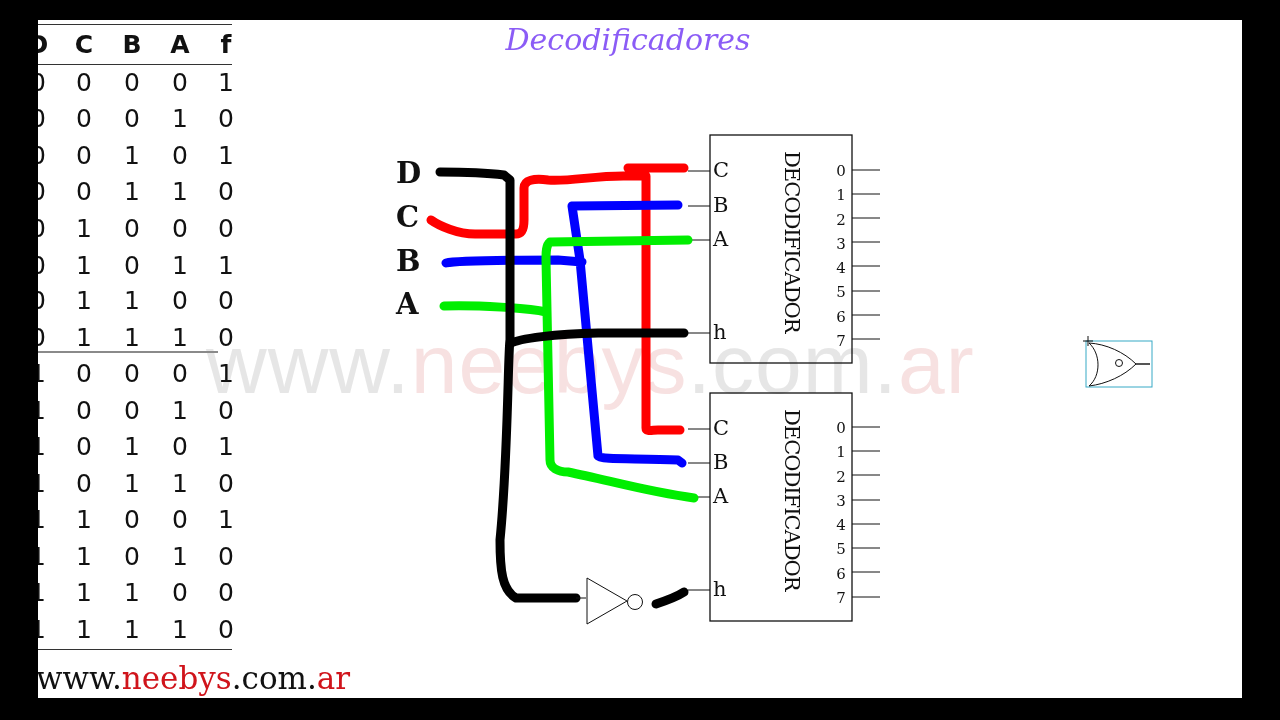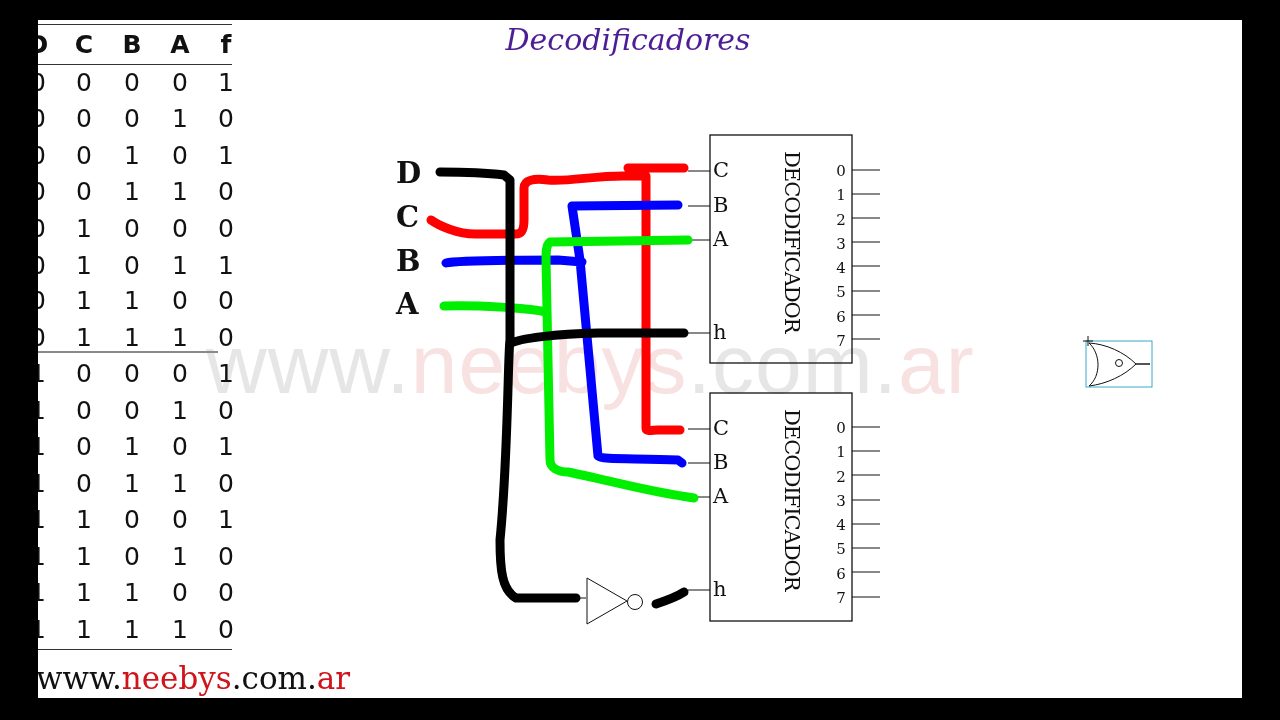--- a/index.html
+++ b/index.html
@@ -1,18 +1,18 @@
 <!DOCTYPE html>
 <html><head>
 <meta charset="utf-8">
 <style>
   html,body{margin:0;padding:0;background:#000;}
   body{width:1280px;height:720px;position:relative;overflow:hidden;font-family:"Liberation Sans",sans-serif;}
   #slide{position:absolute;left:38px;top:20px;width:1204px;height:678px;background:#fff;overflow:hidden;}
-  #title{position:absolute;left:0;width:1204px;top:2px;text-align:center;font-family:"DejaVu Serif",serif;font-style:italic;font-size:30px;color:#4c1d95;padding-left:4px;}
+  #title{position:absolute;left:0;width:1204px;top:2px;text-align:center;font-family:"DejaVu Serif",serif;font-style:italic;font-size:30px;color:#8b5cf6;padding-left:4px;}
   #title span{margin-left:-32px;}
   .watermark{position:absolute;left:168px;top:296px;font-family:"Liberation Sans",sans-serif;font-size:84px;letter-spacing:1px;color:rgba(200,200,200,0.45);white-space:nowrap;}
   .watermark .red{color:rgba(220,120,120,0.22);}
   
   #tt{position:absolute;left:-14px;top:4px;width:220px;}
   #tt .cell{position:absolute;font-family:"DejaVu Sans",sans-serif;font-size:25px;color:#111;text-align:center;width:40px;}
   .tt-line{position:absolute;height:2px;background:#8a8a8a;}
   #footer{position:absolute;left:-2px;top:640px;font-family:"DejaVu Serif",serif;font-size:31px;color:#111;white-space:nowrap;}
   #footer .red{color:#d0141b;}
   svg{position:absolute;left:0;top:0;}

